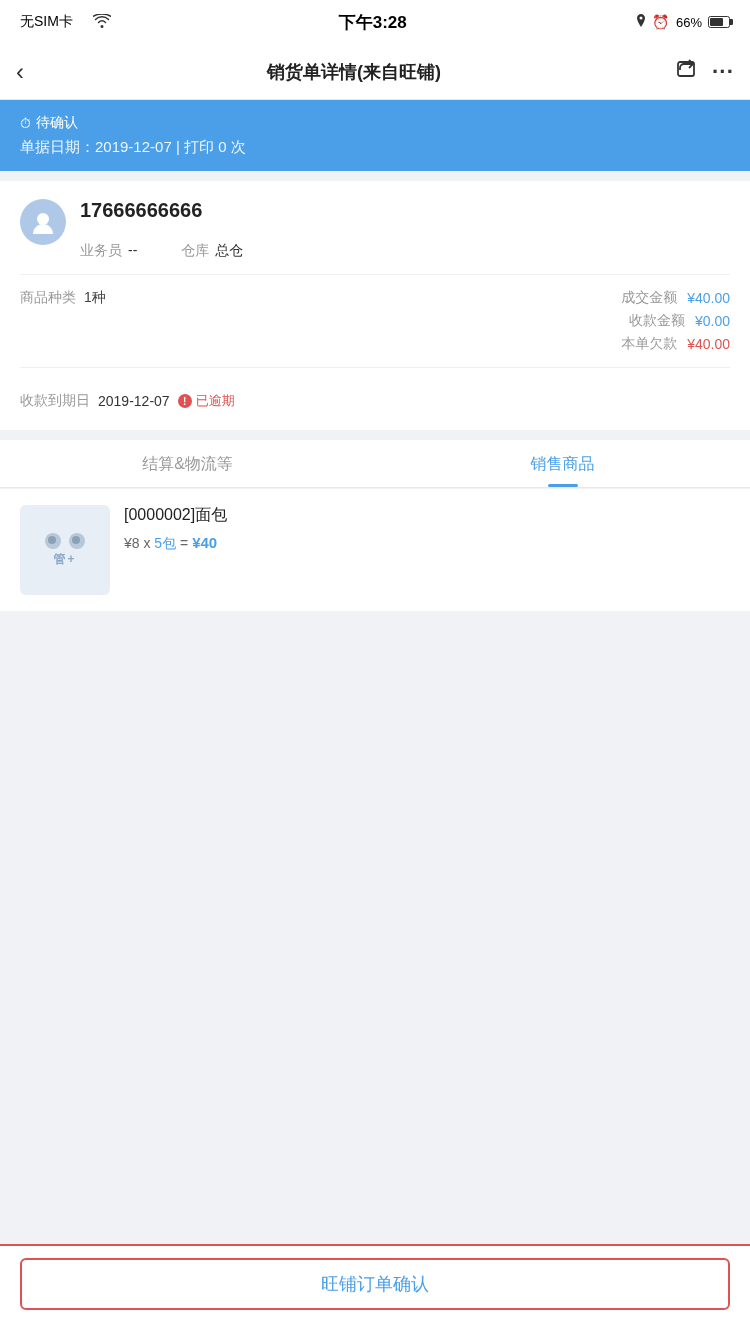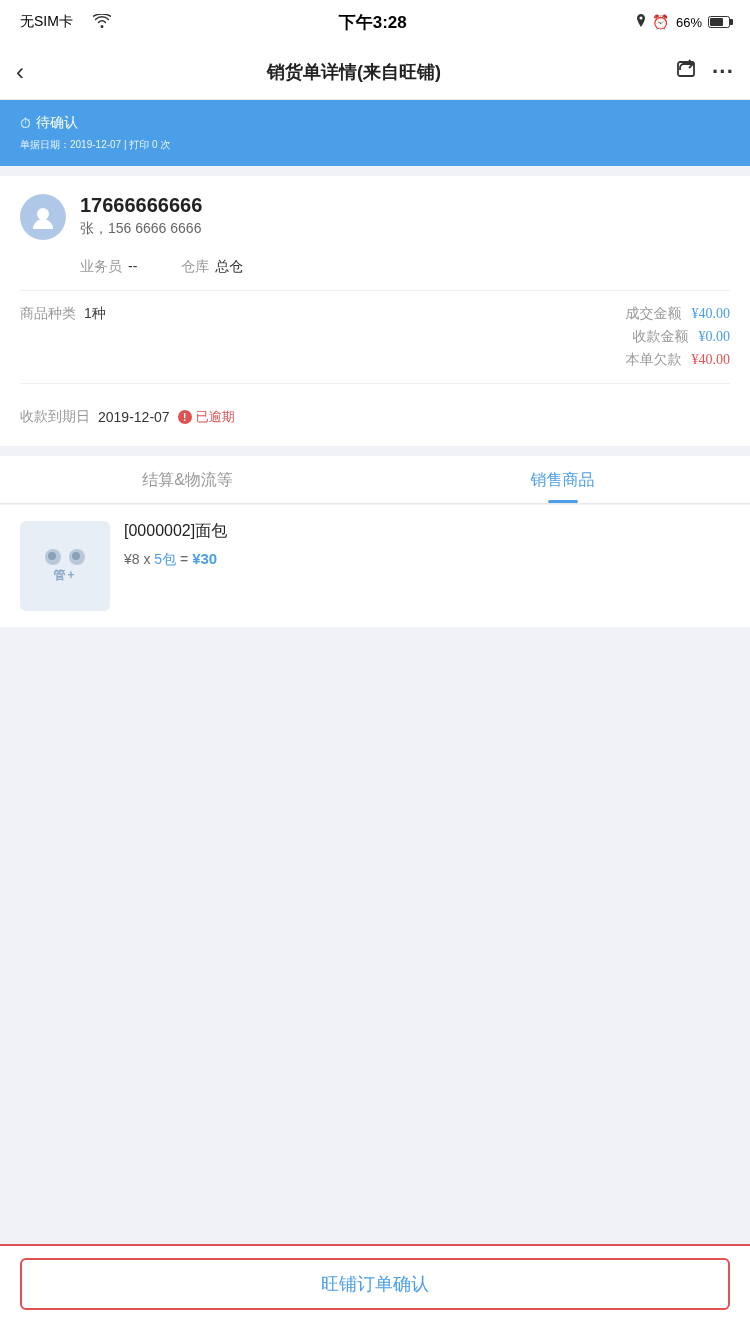--- a/index.html
+++ b/index.html
@@ -118,21 +118,21 @@
     }
     .order-status {
       display: flex;
       align-items: center;
       gap: 5px;
       color: #fff;
       font-size: 14px;
     }
     .order-date-line {
       margin-top: 6px;
-      font-size: 10px;
+      font-size: 15px;
       color: rgba(255,255,255,0.9);
     }
 
     
     .card {
       background: #fff;
       margin-top: 10px;
       padding: 18px 20px;
     }
 
@@ -204,21 +204,20 @@
       font-size: 14px;
       color: #666;
     }
     .stats-item-label { }
     .stats-item-value { color: #404040; }
     .stats-right {
       display: flex;
       flex-direction: column;
       align-items: flex-end;
       gap: 5px;
-      font-family: Liberation Serif, serif;
     }
     .amount-row {
       display: flex;
       align-items: center;
       gap: 10px;
       font-size: 14px;
       color: #666;
     }
     .amount-value-blue { color: #4a9fe8; font-weight: 500; }
     .amount-value-red { color: #e05252; font-weight: 500; }
@@ -442,21 +441,20 @@
 <div class="card">
   <div class="customer-row">
     <div class="avatar">
       <svg class="avatar-svg" viewBox="0 0 28 28">
         <circle cx="14" cy="11" r="6" fill="white"></circle>
         <path d="M4 26c0-5.5 4.5-10 10-10s10 4.5 10 10" fill="white"></path>
       </svg>
     </div>
     <div class="customer-info">
       <div class="customer-phone">17666666666</div>
-      <div class="customer-name">张，156 6666 6666</div>
       <div class="customer-meta">
         <div class="meta-item">
           <span class="meta-label">业务员</span>
           <span class="meta-value">--</span>
         </div>
         <div class="meta-item">
           <span class="meta-label">仓库</span>
           <span class="meta-value">总仓</span>
         </div>
       </div>
@@ -516,21 +514,21 @@
         <div class="owl-eyes">
           <div class="owl-eye"></div>
           <div class="owl-eye"></div>
         </div>
         <div class="owl-text">管+</div>
       </div>
     </div>
     <div class="product-info">
       <div class="product-name">[0000002]面包</div>
       <div class="product-price-row">
-        <span>¥8 x </span><span class="price-qty">5包</span><span> = </span><span class="price-total">¥30</span>
+        <span>¥8 x </span><span class="price-qty">5包</span><span> = </span><span class="price-total">¥40</span>
       </div>
     </div>
   </div>
 </div>
 
 <div class="spacer"></div>
 
 <div class="bottom-bar">
   <button class="confirm-btn">旺铺订单确认</button>
 </div>

